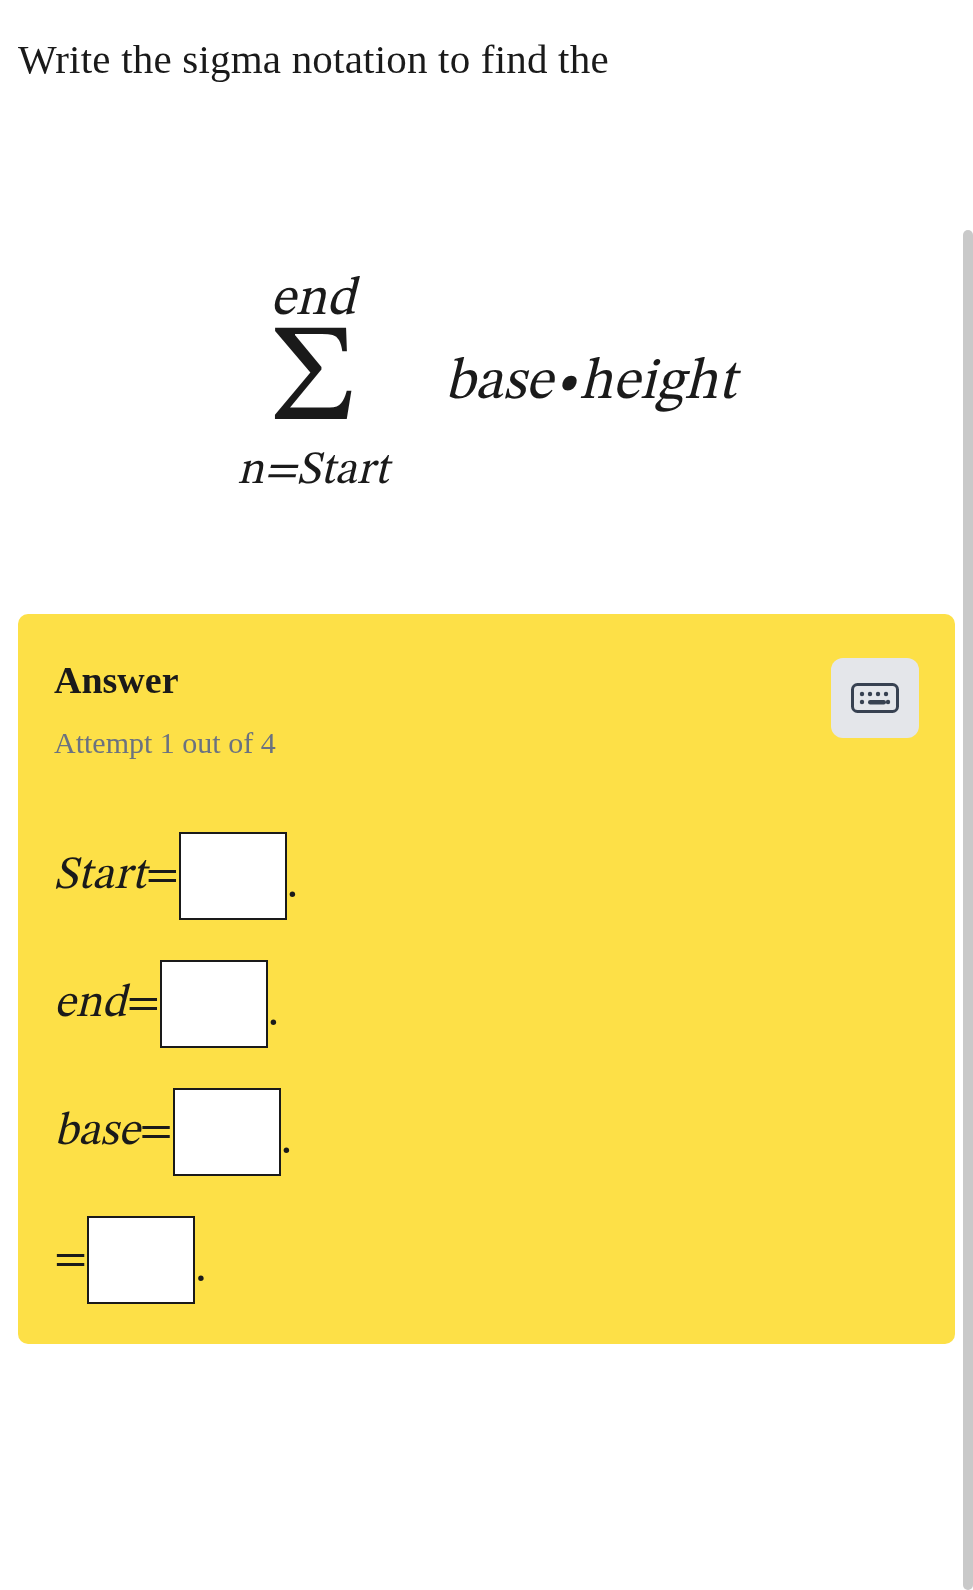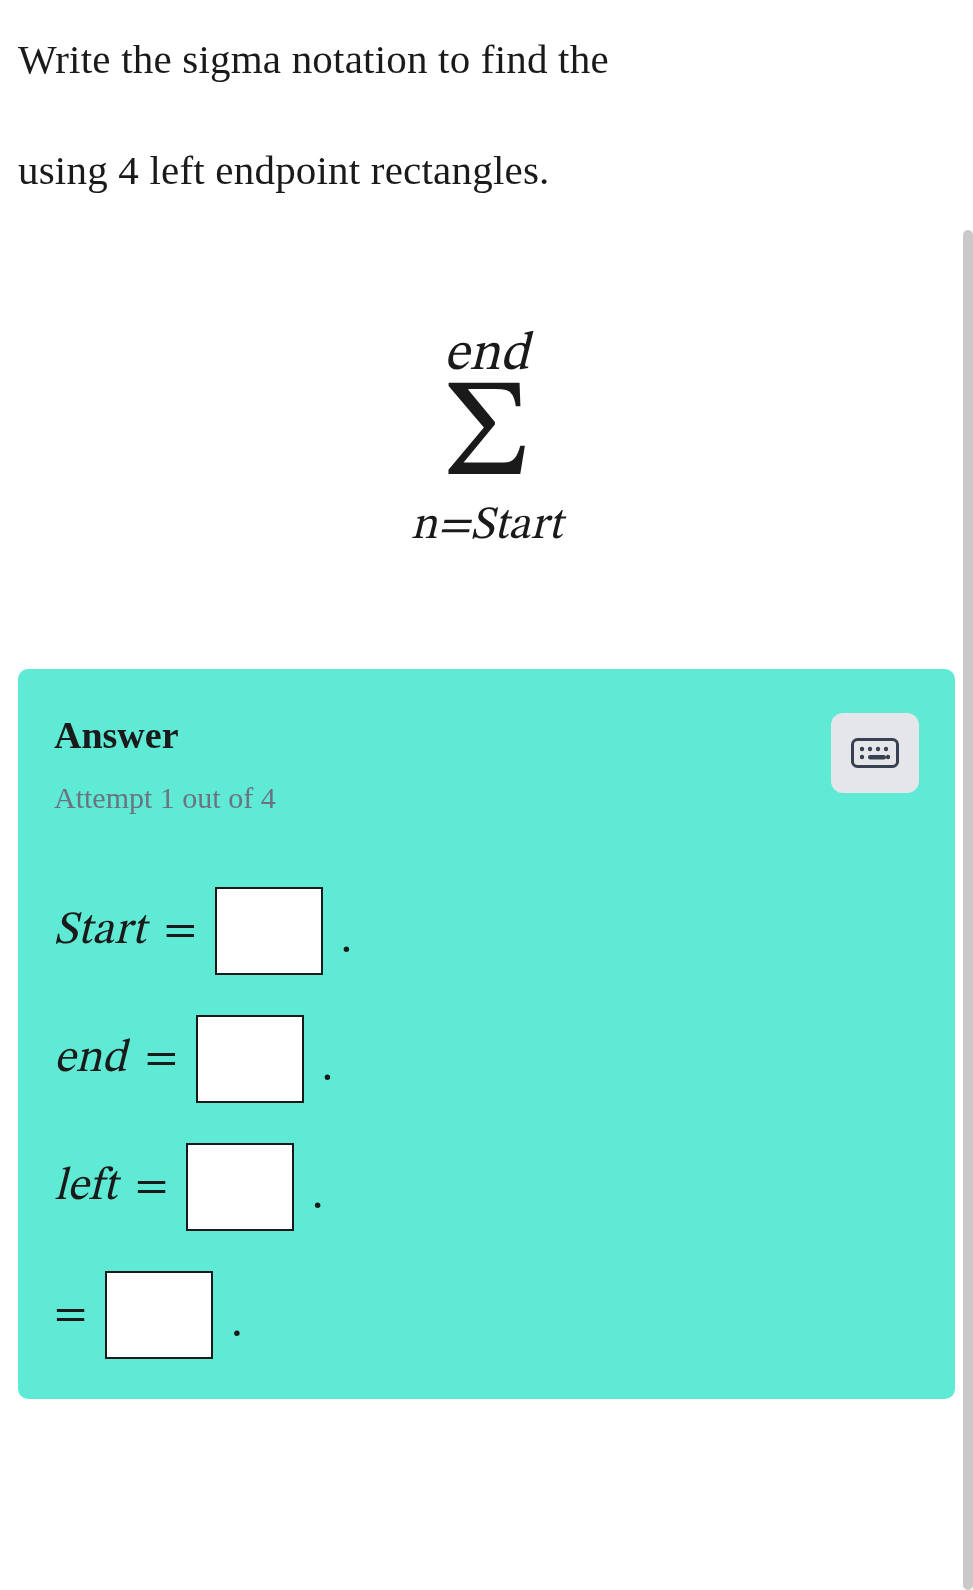--- a/index.html
+++ b/index.html
@@ -73,21 +73,21 @@
     font-style: italic;
     font-size: 46px;
     margin-top: 6px;
   }
   .sigma-body {
     font-style: italic;
     font-size: 58px;
   }
   .answer-card {
     margin-top: 120px;
-    background: #5eead4;
+    background: #fde047;
     border-radius: 10px;
     padding: 44px 36px 40px 36px;
     position: relative;
     width: 100%;
   }
   .answer-title {
     font-weight: 700;
     font-size: 38px;
     font-family: Georgia, serif;
   }
@@ -114,21 +114,20 @@
     margin-top: 72px;
     display: flex;
     flex-direction: column;
     gap: 40px;
     font-family: 'STIX Two Math', 'Latin Modern Math', 'Cambria Math', Georgia, serif;
     font-size: 46px;
   }
   .answer-row {
     display: flex;
     align-items: center;
-    gap: 18px;
   }
   .answer-row .label { font-style: italic; }
   .answer-row .eq { font-style: normal; }
   .box-input {
     width: 108px;
     height: 88px;
     border: 2px solid #1a1a1a;
     background: #ffffff;
     font-size: 40px;
     text-align: center;
@@ -142,30 +141,30 @@
   }
 </style>
 </head>
 <body>
 
 <div class="page">
 
   <div class="question">
     <span>Write the sigma notation to find the</span><br>
     <br>
-    <span>using 4 left endpoint rectangles.</span>
   </div>
 
   <div class="sigma-block">
     <div class="sigma-row">
       <div class="sigma-stack">
         <div class="sigma-top">end</div>
         <div class="sigma-sym">Σ</div>
         <div class="sigma-bottom">n=Start</div>
       </div>
+      <div class="sigma-body">base•height</div>
     </div>
   </div>
 
   <div class="answer-card">
     <div class="answer-title">Answer</div>
     <div class="attempt">Attempt 1 out of 4</div>
 
     <div class="kbd-btn">
       <svg width="48" height="30" viewBox="0 0 48 30">
         <rect x="1.5" y="1.5" width="45" height="27" rx="5" ry="5" fill="none" stroke="#374151" stroke-width="3"></rect>
@@ -189,21 +188,21 @@
       </div>
 
       <div class="answer-row">
         <span class="label">end</span>
         <span class="eq">=</span>
         <input class="box-input" type="text" value="" style="">
         <span class="period">.</span>
       </div>
 
       <div class="answer-row">
-        <span class="label">left</span>
+        <span class="label">base</span>
         <span class="eq">=</span>
         <input class="box-input" type="text" value="" style="">
         <span class="period">.</span>
       </div>
 
       <div class="answer-row">
         <span class="eq">=</span>
         <input class="box-input" type="text" value="" style="">
         <span class="period">.</span>
       </div>

